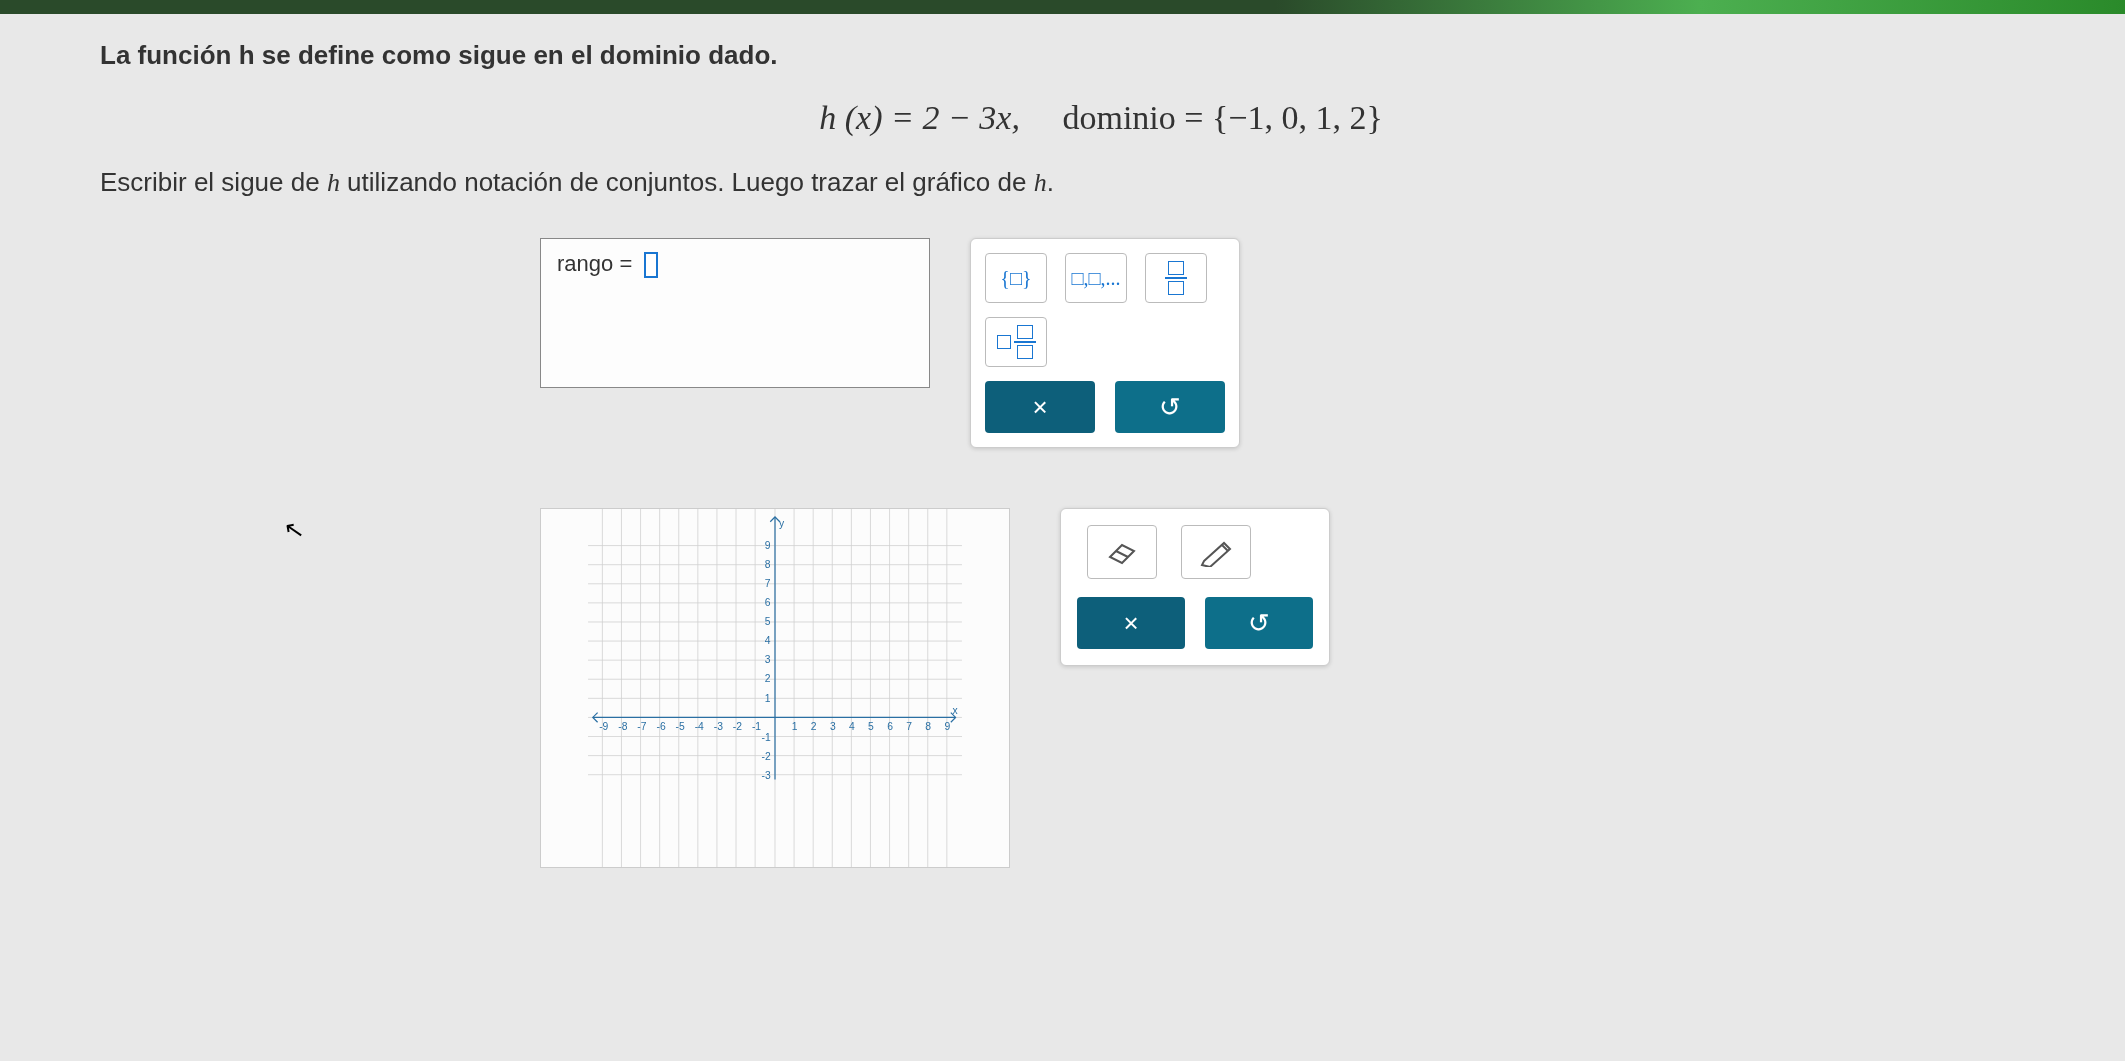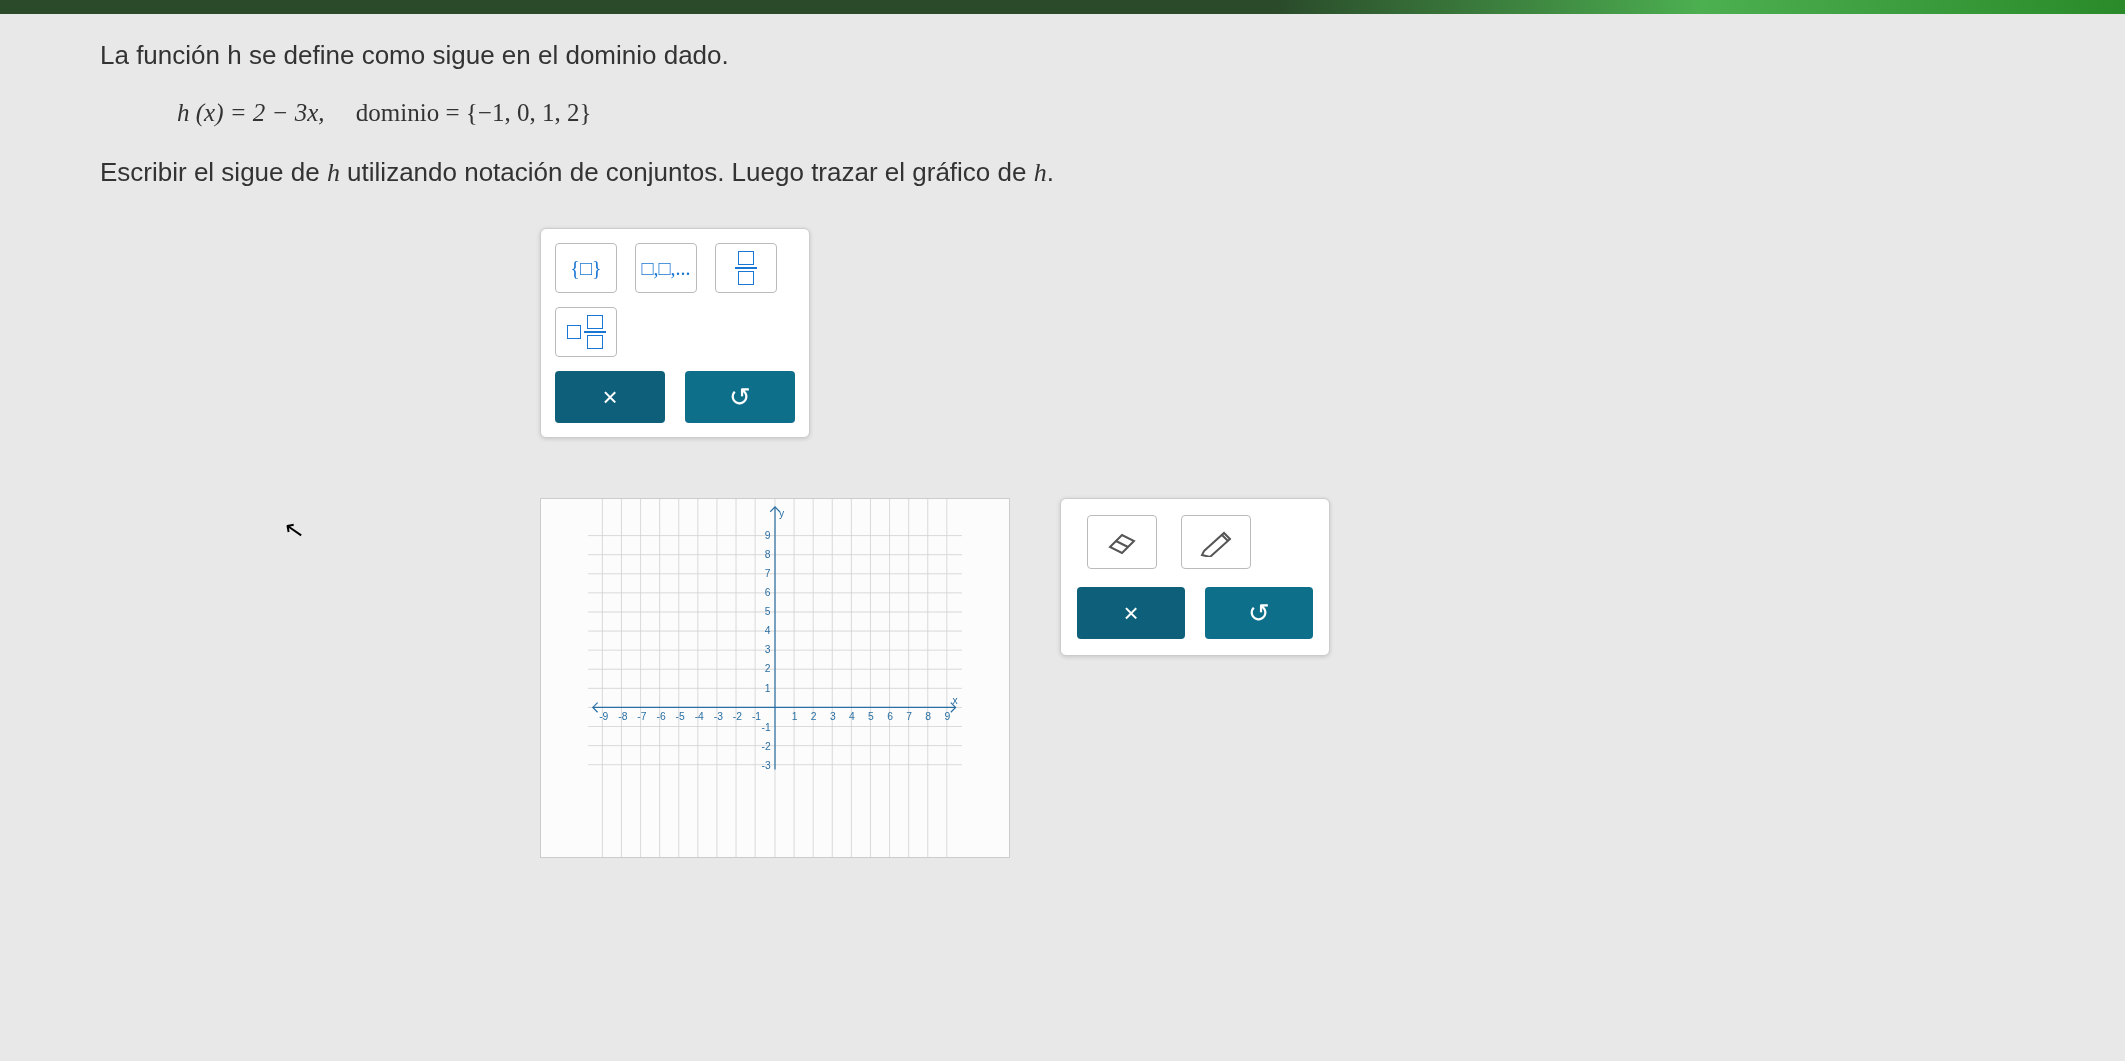--- a/index.html
+++ b/index.html
@@ -22,25 +22,27 @@
     height: 14px;
     background: linear-gradient(to right, #2a4a2a 60%, #4caf50 80%, #2a8a2a);
   }
   .content {
     padding: 40px 100px 0 100px;
   }
   .intro {
     font-size: 26px;
     color: #333;
     margin-bottom: 28px;
+    font-weight: bold;
   }
   .formula-line {
-    font-size: 25px;
+    font-size: 34px;
     margin: 0 0 30px 77px;
     font-family: "Cambria Math", "Times New Roman", serif;
+    text-align: center;
   }
   .formula-line .italic { font-style: italic; }
   .instr {
     font-size: 26px;
     margin-bottom: 40px;
   }
   .instr .hvar { font-style: italic; font-family: "Cambria Math", "Times New Roman", serif; }
 
   
   .work-row {
@@ -172,20 +174,24 @@
     &nbsp;&nbsp;&nbsp;
     <span>dominio</span>
     <span>= {−1, 0, 1, 2}</span>
   </div>
 
   <div class="instr">
     <span>Escribir el sigue de </span><span class="hvar">h</span><span> utilizando notación de conjuntos. Luego trazar el gráfico de </span><span class="hvar">h</span><span>.</span>
   </div>
 
   <div class="work-row">
+    <div class="answer-box">
+      <span class="lbl">rango =</span>
+      <span class="cursor-box"></span>
+    </div>
 
     <div class="palette">
       <div class="palette-row">
         <div class="pal-btn">
           <span>{□}</span>
         </div>
         <div class="pal-btn">
           <span>□,□,...</span>
         </div>
         <div class="pal-btn">

